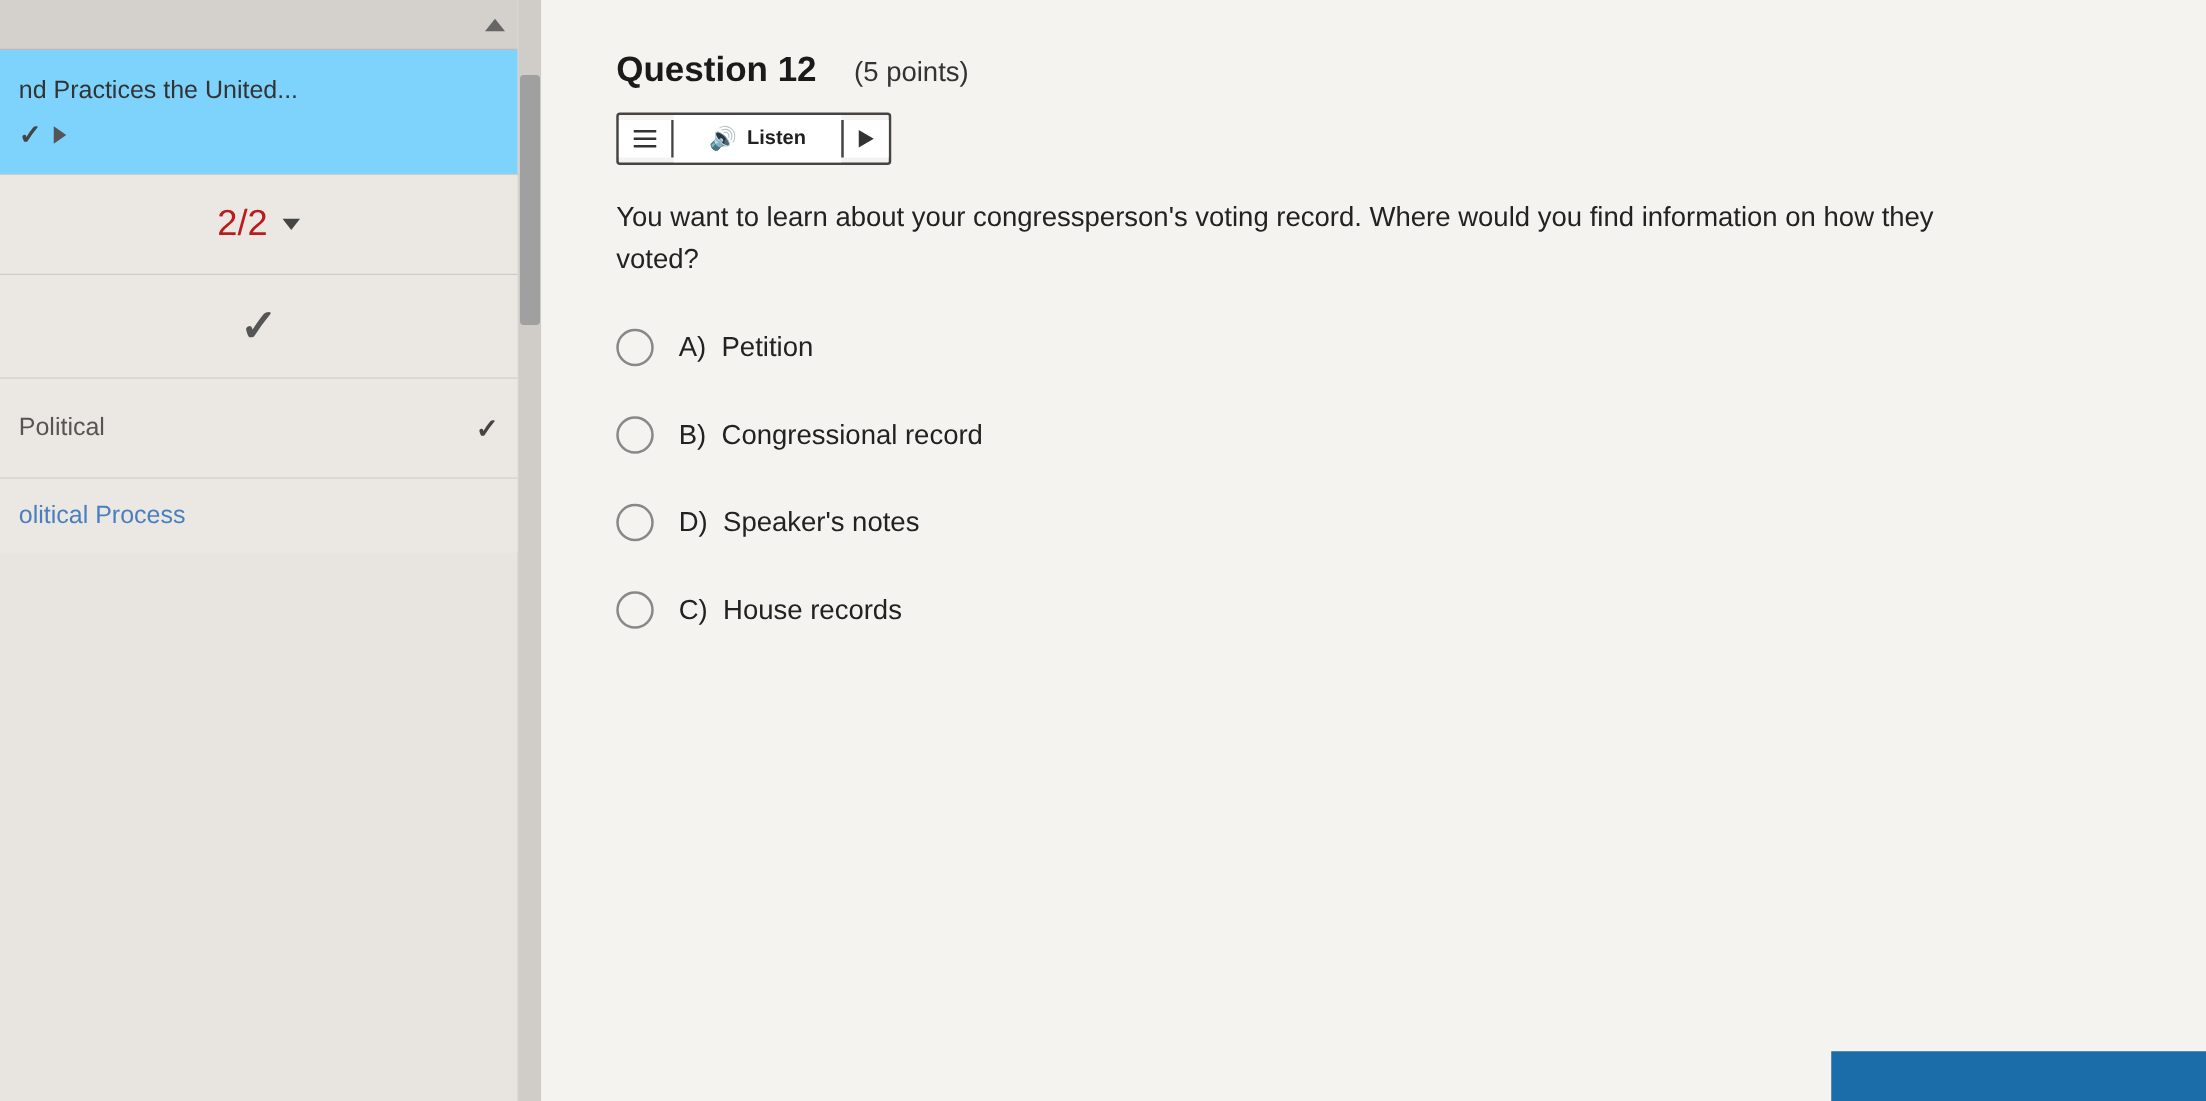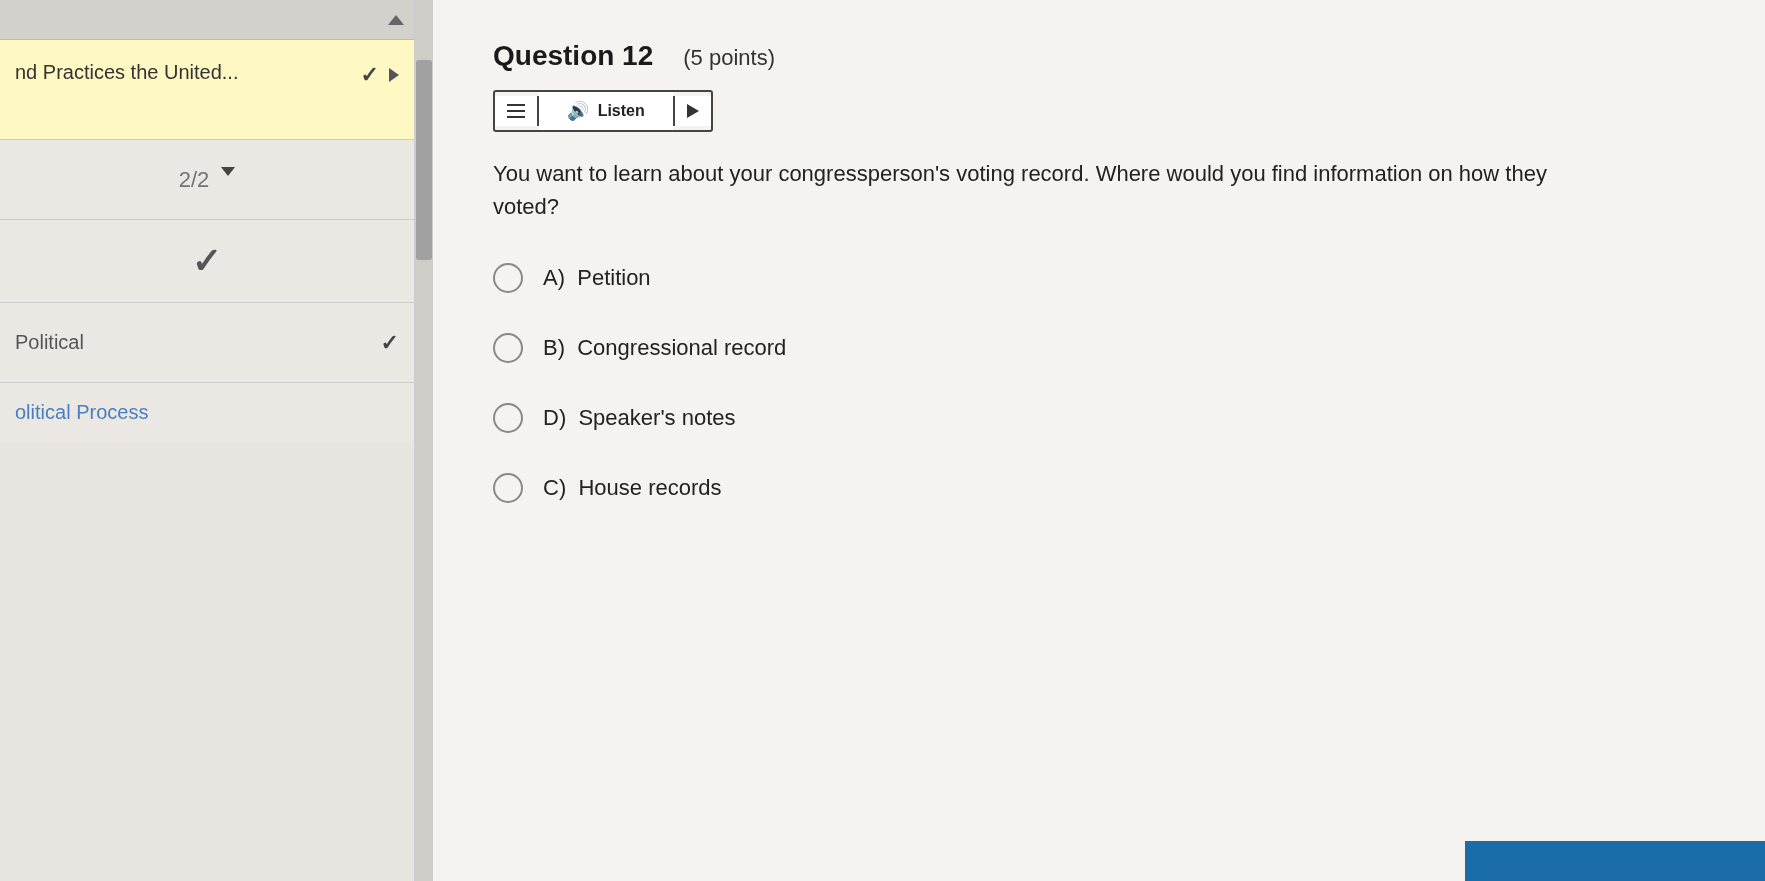--- a/index.html
+++ b/index.html
@@ -44,25 +44,26 @@
       height: 0;
       border-left: 8px solid transparent;
       border-right: 8px solid transparent;
       border-bottom: 10px solid #666;
       cursor: pointer;
     }
 
     .sidebar-item-block {
       border-bottom: 1px solid #ccc;
       padding: 18px 15px 18px 15px;
-      background-color: #fef9c3;
+      background-color: #7dd3fc;
       display: flex;
       align-items: flex-start;
       justify-content: space-between;
       min-height: 100px;
+      flex-direction: column;
     }
 
     .sidebar-item-text {
       font-size: 20px;
       color: #333;
       font-weight: 500;
       line-height: 1.4;
       flex: 1;
     }
 
@@ -92,25 +93,25 @@
       border-bottom: 1px solid #ccc;
       padding: 15px 15px;
       background-color: #ebe8e3;
       display: flex;
       align-items: center;
       justify-content: center;
       min-height: 80px;
     }
 
     .score-text {
-      font-size: 22px;
-      color: #737373;
+      font-size: 29px;
+      color: #b91c1c;
       font-weight: 500;
       display: flex;
-      align-items: flex-start;
+      align-items: center;
       gap: 8px;
     }
 
     .dropdown-arrow {
       width: 0;
       height: 0;
       border-left: 7px solid transparent;
       border-right: 7px solid transparent;
       border-top: 9px solid #444;
       cursor: pointer;

